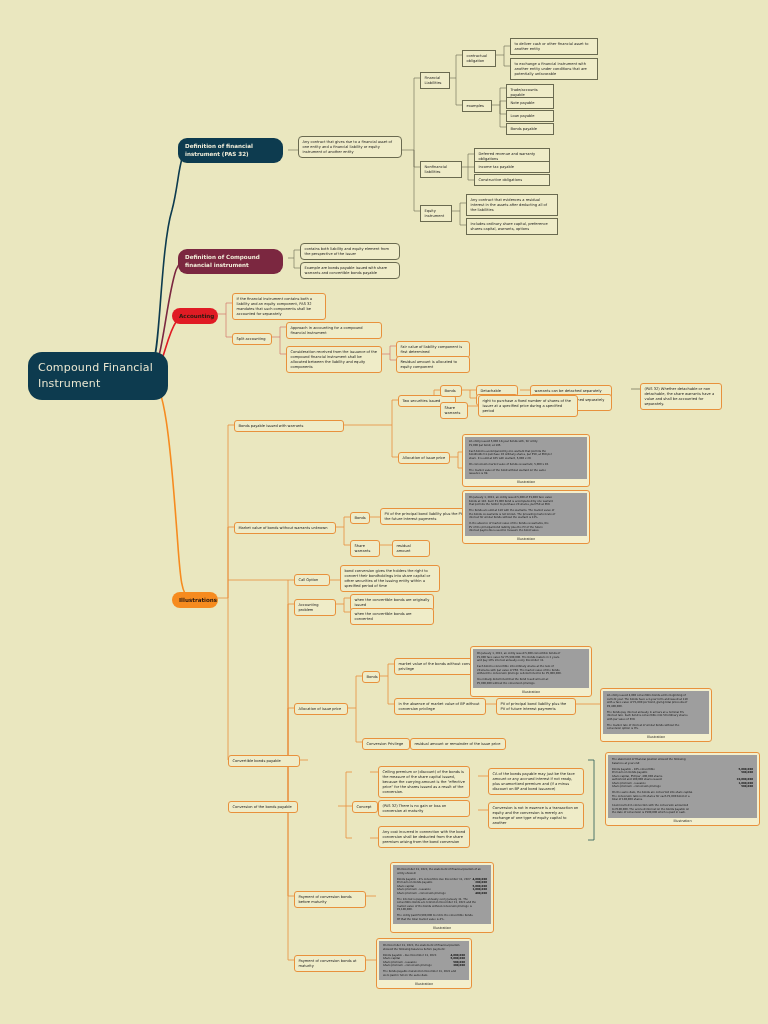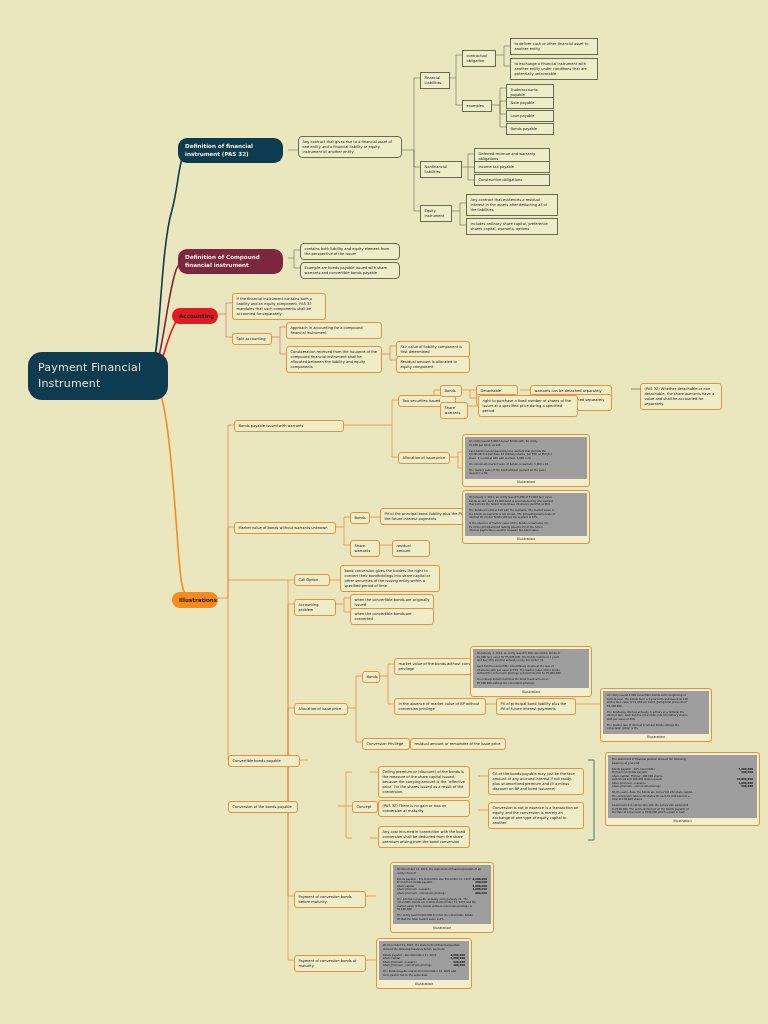--- a/index.html
+++ b/index.html
@@ -163,21 +163,21 @@
     <path d="M370 838 H 378" stroke="#e8913c" stroke-width="0.8" fill="none"></path>
     <path d="M478 776 H 488" stroke="#e8913c" stroke-width="0.8" fill="none"></path>
     <path d="M478 810 H 488" stroke="#e8913c" stroke-width="0.8" fill="none"></path>
 
     <path d="M366 896 H 376" stroke="#e8913c" stroke-width="0.8" fill="none"></path>
     <path d="M366 960 H 376" stroke="#e8913c" stroke-width="0.8" fill="none"></path>
 
     <path d="M588 760 h6 v80 h-6" stroke="#2a5a55" stroke-width="0.8" fill="none"></path>
   </svg>
 
-  <div class="node root" style="left:28px; top:352px;">Payment Financial Instrument</div>
+  <div class="node root" style="left:28px; top:352px;">Compound Financial Instrument</div>
 
   <div class="node pill navy" style="left:178px; top:138px;">Definition of financial instrument (PAS 32)</div>
 
   <div class="node box round" style="left:298px; top:136px; width:104px;">Any contract that gives rise to a financial asset of one entity and a financial liability or equity instrument of another entity</div>
 
   <div class="node box" style="left:420px; top:72px; width:30px;">Financial Liabilities</div>
 
   <div class="node box" style="left:462px; top:50px; width:34px;">contractual obligation</div>
   <div class="node box" style="left:510px; top:38px; width:88px;">to deliver cash or other financial asset to another entity</div>
   <div class="node box" style="left:510px; top:58px; width:88px;">to exchange a financial instrument with another entity under conditions that are potentially unfavorable</div>

